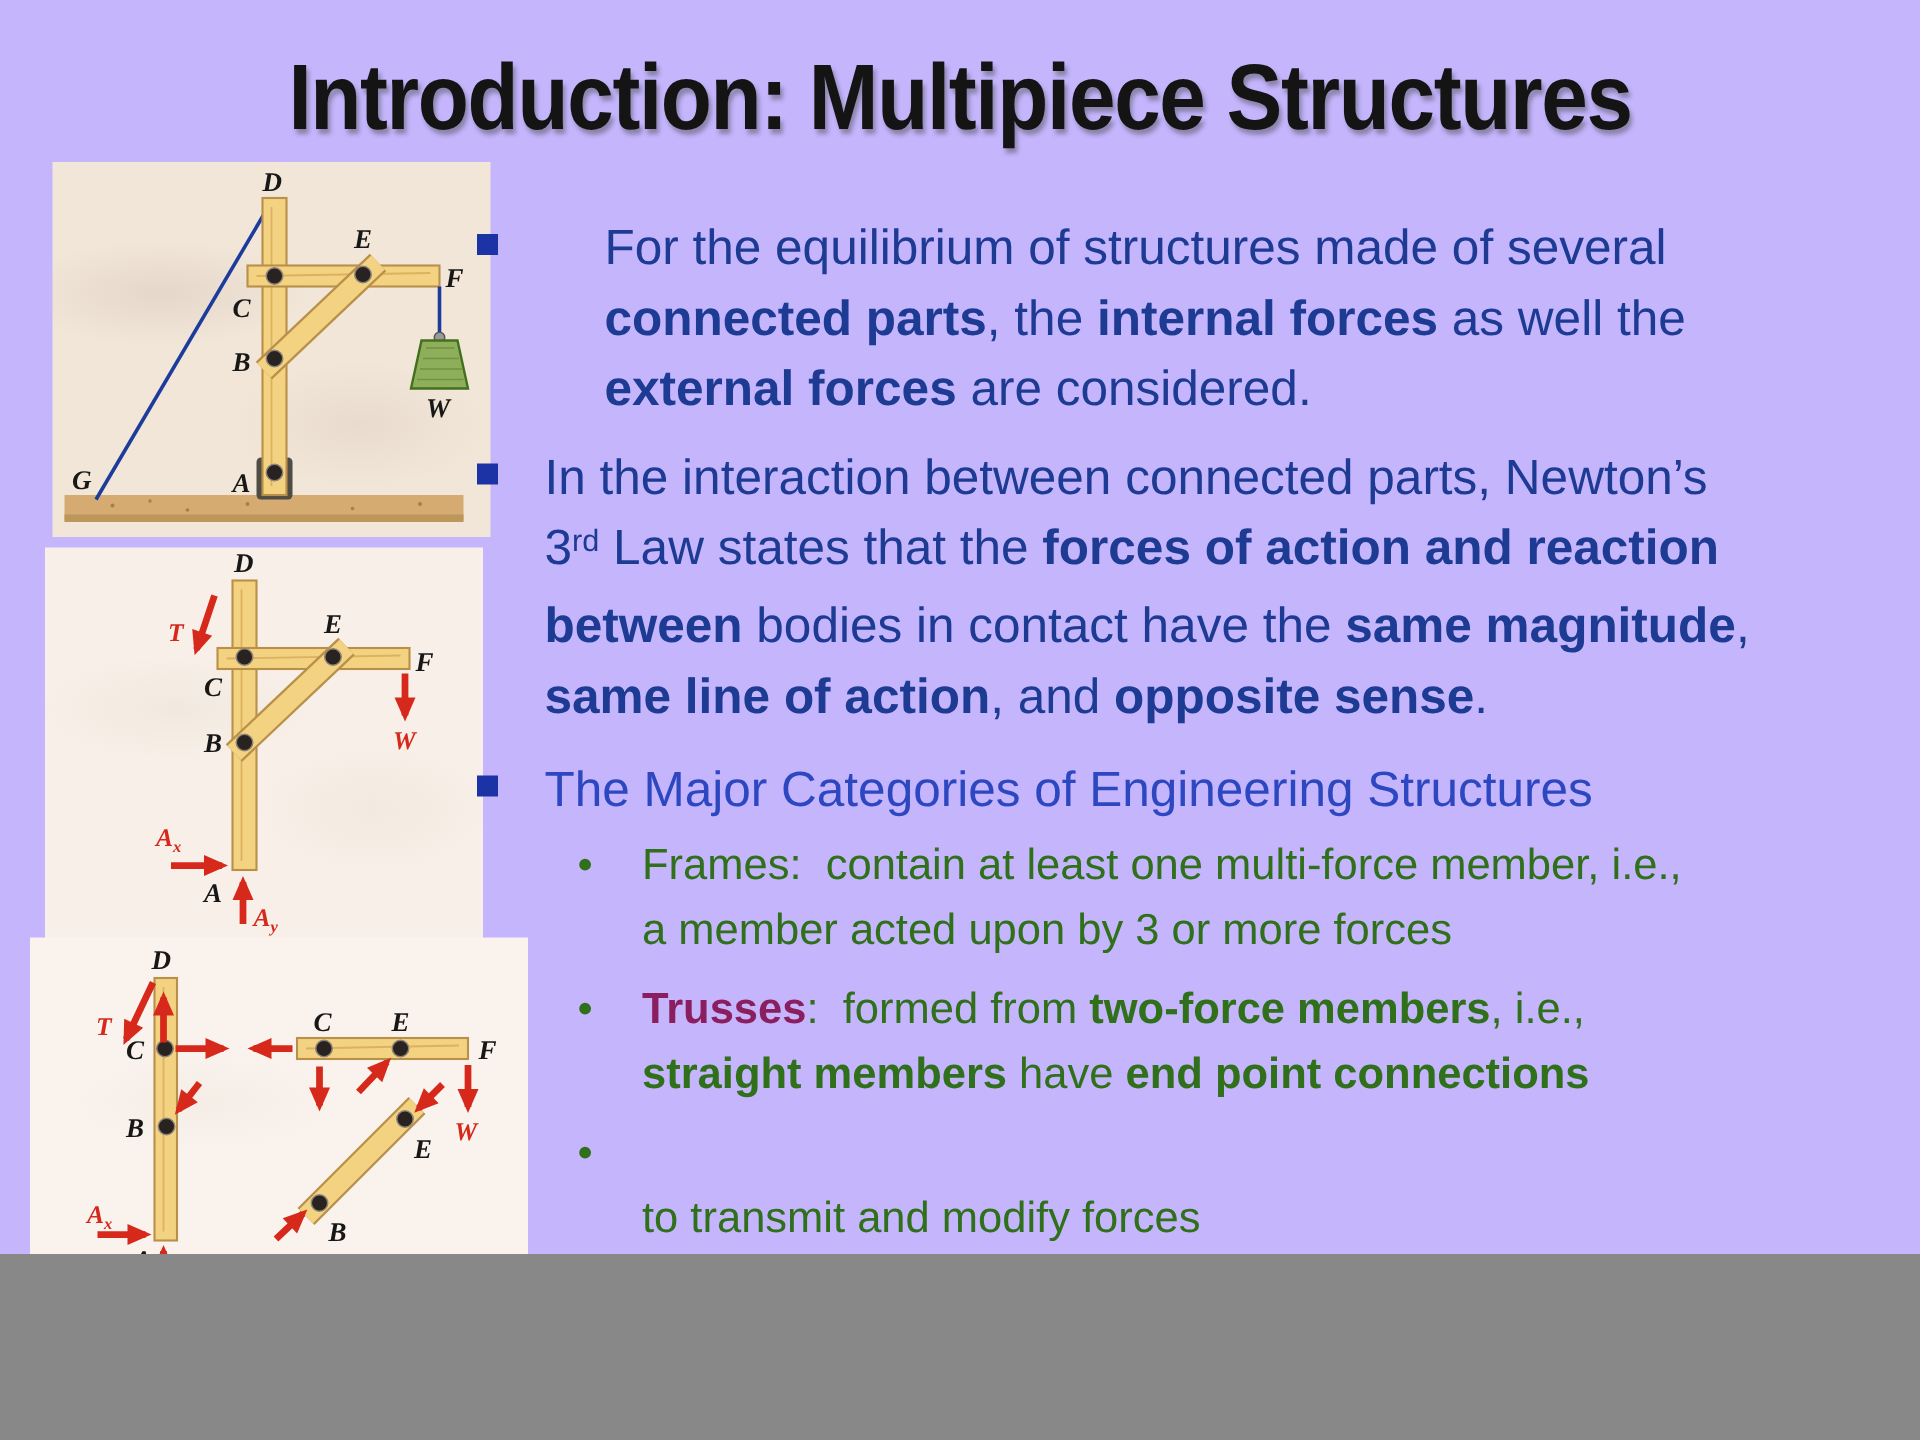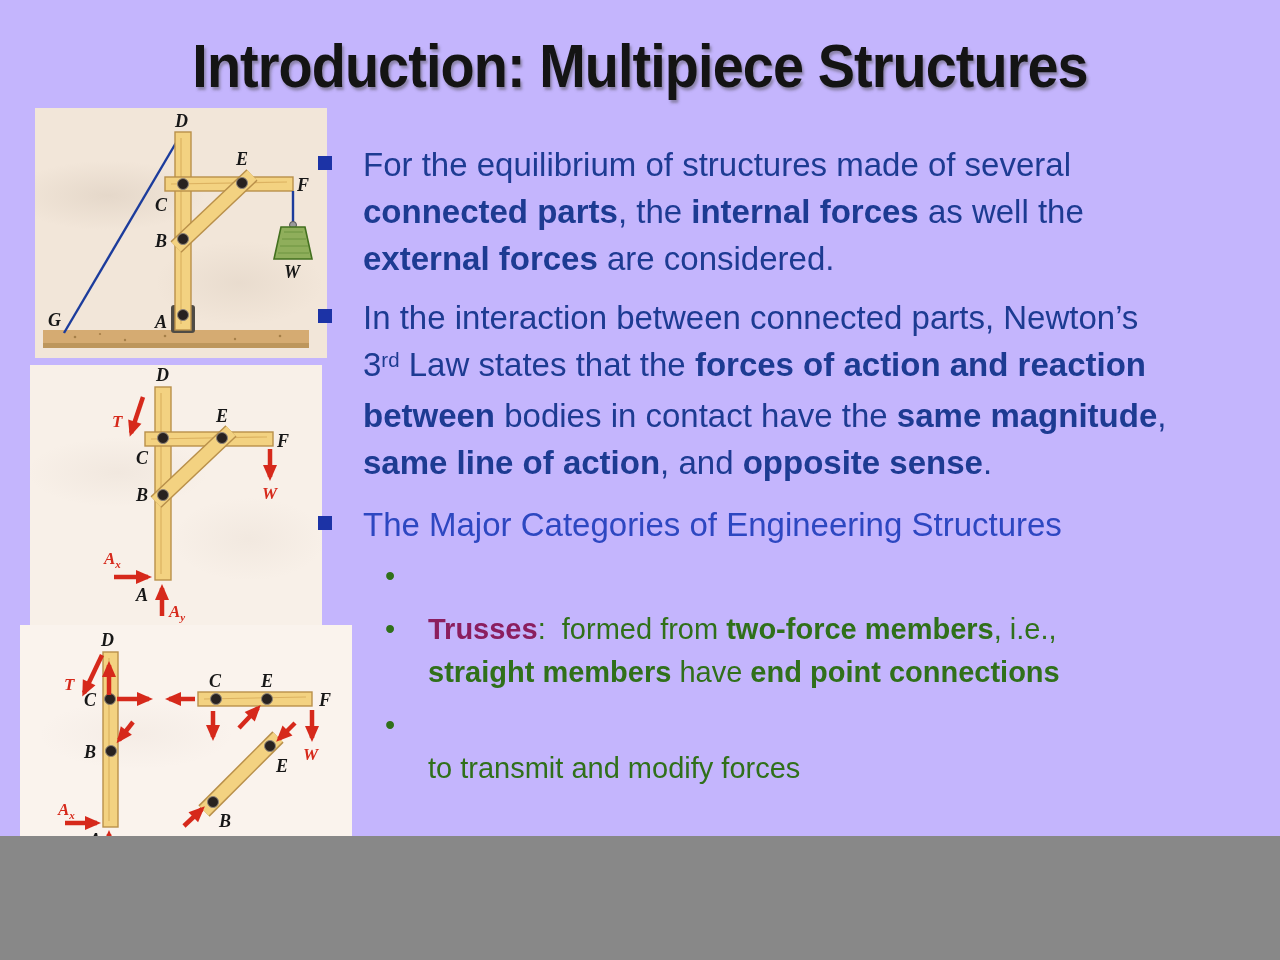--- a/index.html
+++ b/index.html
@@ -191,34 +191,35 @@
       <text class="lbl" x="256" y="147">E</text>
       <text class="lbl" x="199" y="202">B</text>
       <text class="rlbl" x="44" y="65">T</text>
       <text class="rlbl" x="283" y="135">W</text>
       <text class="rlbl" x="38" y="190"><tspan>A</tspan><tspan class="sub" dy="4">x</tspan></text>
       <text class="rlbl" x="96" y="240"><tspan>A</tspan><tspan class="sub" dy="4">y</tspan></text>
     </svg>
   </div>
 
   <div id="bullet-list">
-      <div class="row lvl1" style="margin-bottom: 12px; color: rgb(29, 59, 146);">
+      <div class="row lvl1" style="margin-bottom: 12px; color: rgb(29, 59, 146); gap: 40px;">
         <span class="marker1" style="background: rgb(28, 51, 166);"></span>
         <div class="btext"><span>For the equilibrium of structures made of several</span><br><span style="font-weight: 700;">connected parts</span><span>, the </span><span style="font-weight: 700;">internal forces</span><span> as well the</span><br><span style="font-weight: 700;">external forces</span><span> are considered.</span></div>
       </div>
       <div class="row lvl1" style="margin-bottom: 15px; color: rgb(29, 59, 146);">
         <span class="marker1" style="background: rgb(28, 51, 166);"></span>
         <div class="btext"><span>In the interaction between connected parts, Newton’s</span><br><span>3</span><span style="font-size: 0.62em; position: relative; top: -0.45em;">rd</span><span> Law states that the </span><span style="font-weight: 700;">forces of action and reaction</span><br><span style="font-weight: 700;">between</span><span> bodies in contact have the </span><span style="font-weight: 700;">same magnitude</span><span>,</span><br><span style="font-weight: 700;">same line of action</span><span>, and </span><span style="font-weight: 700;">opposite sense</span><span>.</span></div>
       </div>
       <div class="row lvl1" style="margin-bottom: 7px; color: rgb(45, 71, 193);">
         <span class="marker1" style="background: rgb(28, 51, 166);"></span>
         <div class="btext"><span>The Major Categories of Engineering Structures</span></div>
       </div>
       <div class="row lvl2" style="margin-bottom: 10px; color: rgb(48, 112, 26);">
         <span class="marker2">•</span>
+        <div class="btext"><span>Frames:&nbsp; contain at least one multi-force member, i.e.,</span><br><span>a member acted upon by 3 or more forces</span></div>
       </div>
       <div class="row lvl2" style="margin-bottom: 10px; color: rgb(48, 112, 26);">
         <span class="marker2">•</span>
         <div class="btext"><span style="font-weight: 700; color: rgb(139, 30, 95);">Trusses</span><span>:&nbsp; formed from </span><span style="font-weight: 700;">two-force members</span><span>, i.e.,</span><br><span style="font-weight: 700;">straight members</span><span> have </span><span style="font-weight: 700;">end point connections</span></div>
       </div>
       <div class="row lvl2" style="margin-bottom: 0px; color: rgb(48, 112, 26);">
         <span class="marker2">•</span>
         <div class="btext"><br><span>to transmit and modify forces</span></div>
       </div>
     </div>

